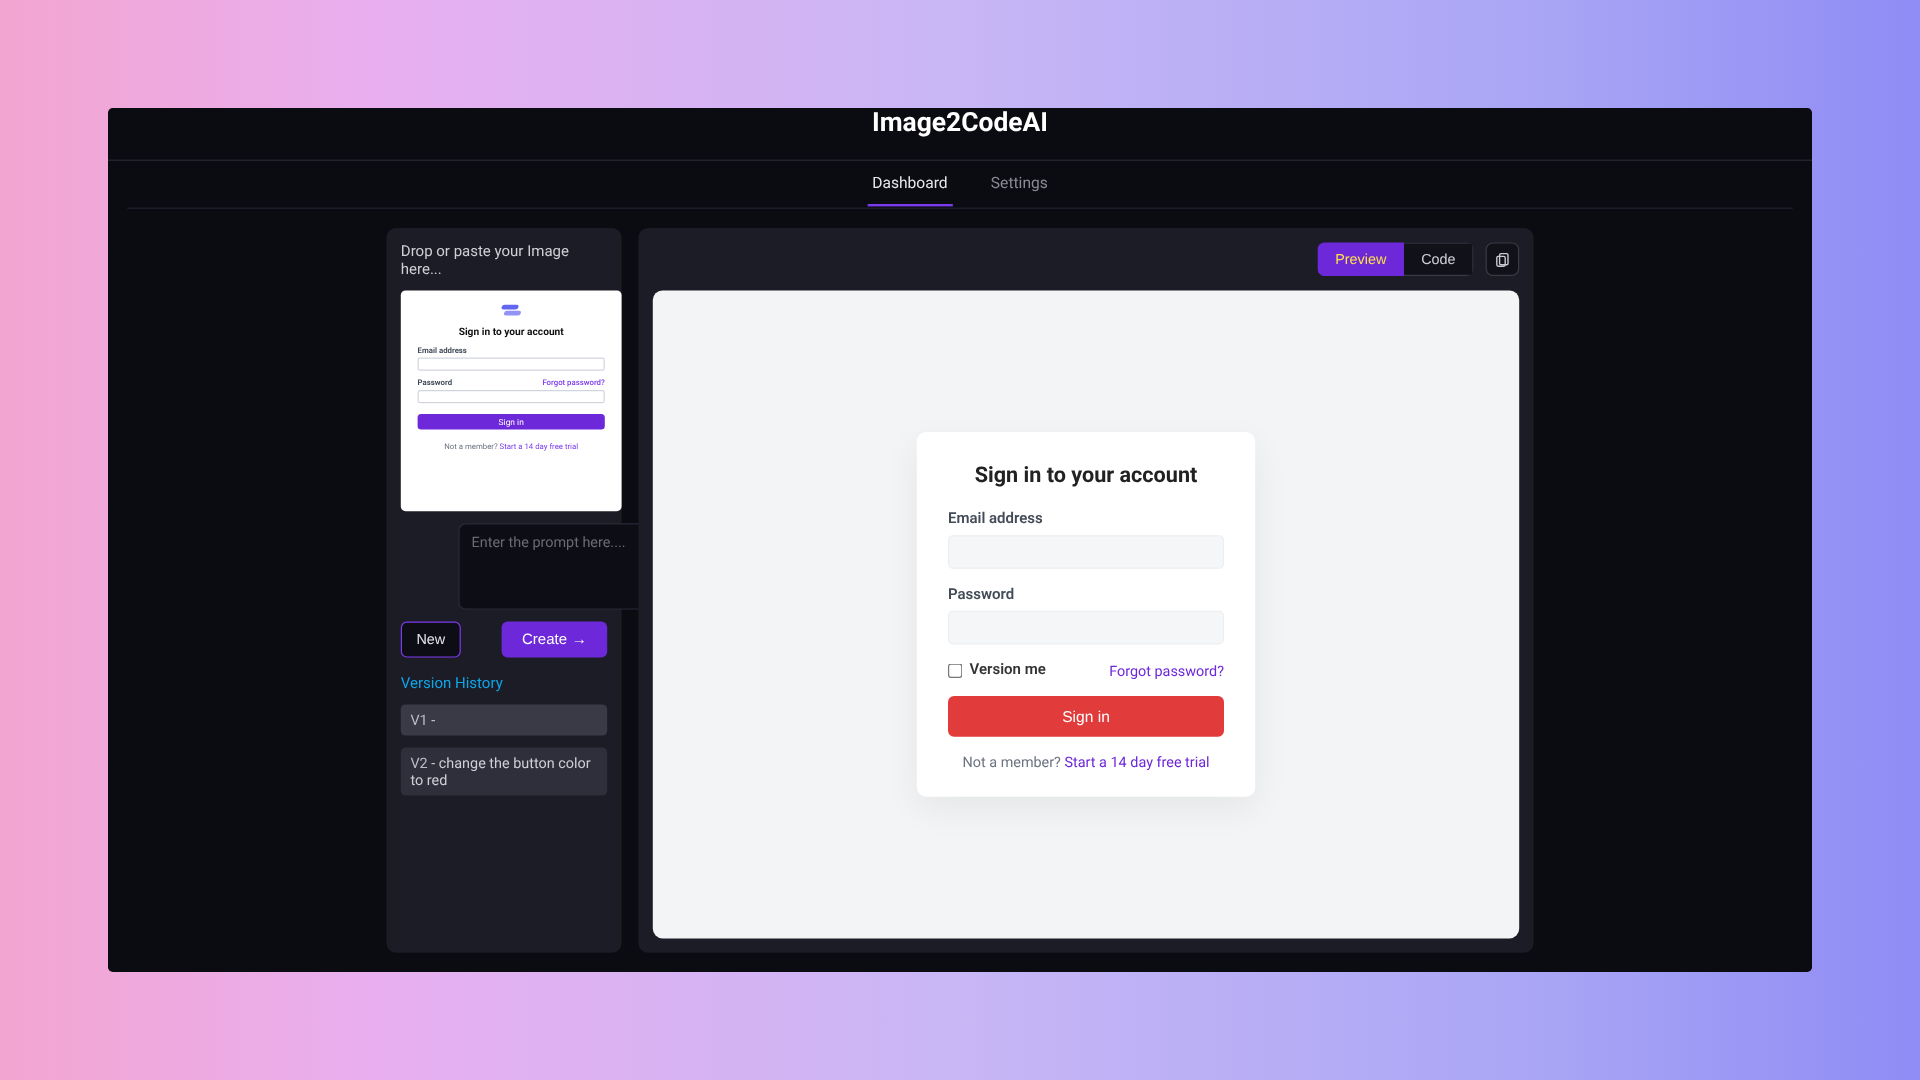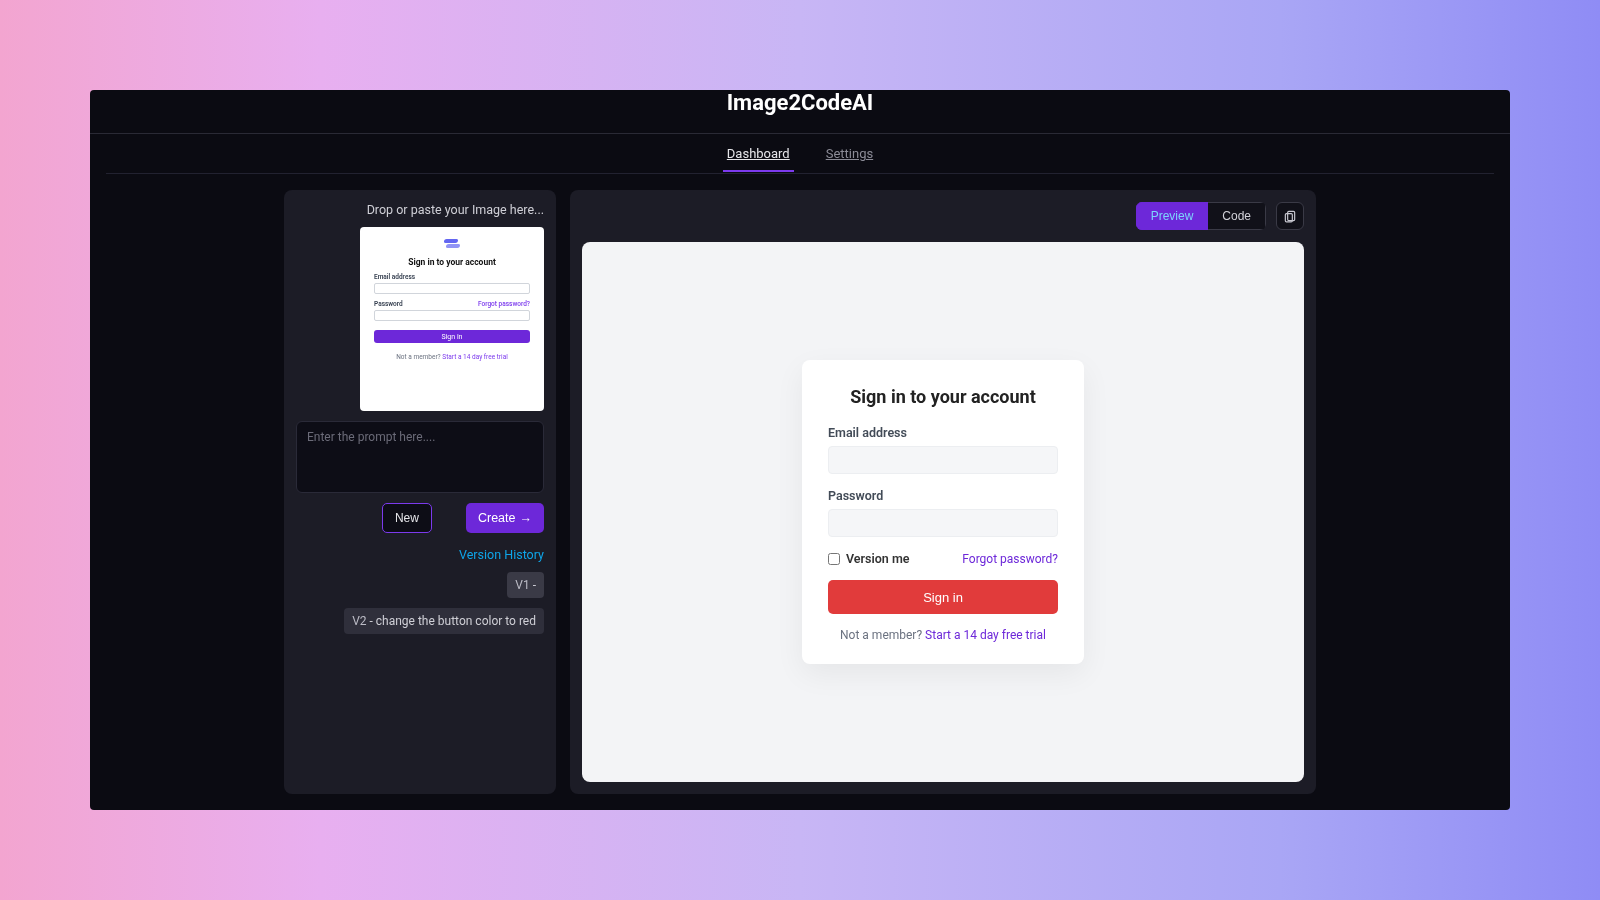--- a/index.html
+++ b/index.html
@@ -60,44 +60,43 @@
   
   .tabs {
     height: 40px;
     border-bottom: 1px solid #222230;
     display: flex;
     align-items: center;
     justify-content: center;
     gap: 28px;
     margin: 0 16px;
   }
-  .tab { color: #8b8b96; font-size: 13px; padding: 10px 4px; cursor: pointer; position: relative; text-decoration: underline; }
+  .tab { color: #8b8b96; font-size: 13px; padding: 10px 4px; cursor: pointer; position: relative; }
   .tab.active { color: #e6e6ea; }
   .tab.active::after {
     content: ""; position: absolute; left: 0; right: 0; bottom: -1px;
     height: 2px; background: #7c3aed;
   }
   
   .body {
     flex: 1;
     display: flex;
     gap: 14px;
     padding: 16px 16px 16px 16px;
     justify-content: center;
   }
   
   .left-panel {
-    width: 272px;
+    width: 196px;
     background: #1c1c26;
     border-radius: 8px;
     padding: 12px;
     display: flex;
     flex-direction: column;
     gap: 10px;
-    align-items: flex-end;
   }
   .drop-label { color: #cfcfd6; font-size: 12.5px; }
   .thumb {
     background: #ffffff;
     border-radius: 4px;
     width: 184px;
     height: 184px;
     padding: 10px 14px;
     display: flex;
     flex-direction: column;
@@ -129,20 +128,21 @@
     background: #0d0d16;
     border: 1px solid #2a2a38;
     border-radius: 6px;
     width: 100%;
     height: 72px;
     color: #84cc16;
     font-size: 12px;
     padding: 8px 10px;
     resize: none;
     font-family: inherit;
+    margin-left: 48px;
   }
   .prompt-input::placeholder { color: #6b6b78; }
   .btn-row { display:flex; gap:18px; }
   .btn-new {
     background:#0d0d16; color:#e6e6ea; border:1px solid #7c3aed; border-radius:5px;
     padding:7px 12px; font-size:12px; cursor:pointer;
   }
   .btn-create {
     flex:1; background:#6d28d9; color:#fff; border:none; border-radius:5px;
     padding:7px 12px; font-size:12.5px; cursor:pointer; display:flex; align-items:center; justify-content:center; gap:4px;margin-left:16px;
@@ -160,21 +160,21 @@
     background: #1c1c26;
     border-radius: 8px;
     padding: 12px;
     display: flex;
     flex-direction: column;
     gap: 12px;
   }
   .right-toolbar { display:flex; justify-content:flex-end; align-items:center; gap:10px; height:28px; }
   .seg { display:flex; border-radius:6px; overflow:hidden; }
   .seg-btn { padding:6px 14px; font-size:12px; border:none; cursor:pointer; }
-  .seg-preview { background:#6d28d9; color:#7dd3fc; }
+  .seg-preview { background:#6d28d9; color:#fde047; }
   .seg-code { background:#111119; color:#d1d1d8; border:1px solid #3a3a46; border-left:none;}
   .seg-preview { border:1px solid #6d28d9; }
   .copy-btn {
     width:28px; height:28px; background:#111119; border:1px solid #3a3a46; border-radius:6px;
     display:flex; align-items:center; justify-content:center; cursor:pointer;
   }
   .copy-btn svg { width:14px; height:14px; stroke:#c9c9d2; fill:none; stroke-width:2;}
   .preview-frame {
     flex:1;
     background:#f3f4f6;

